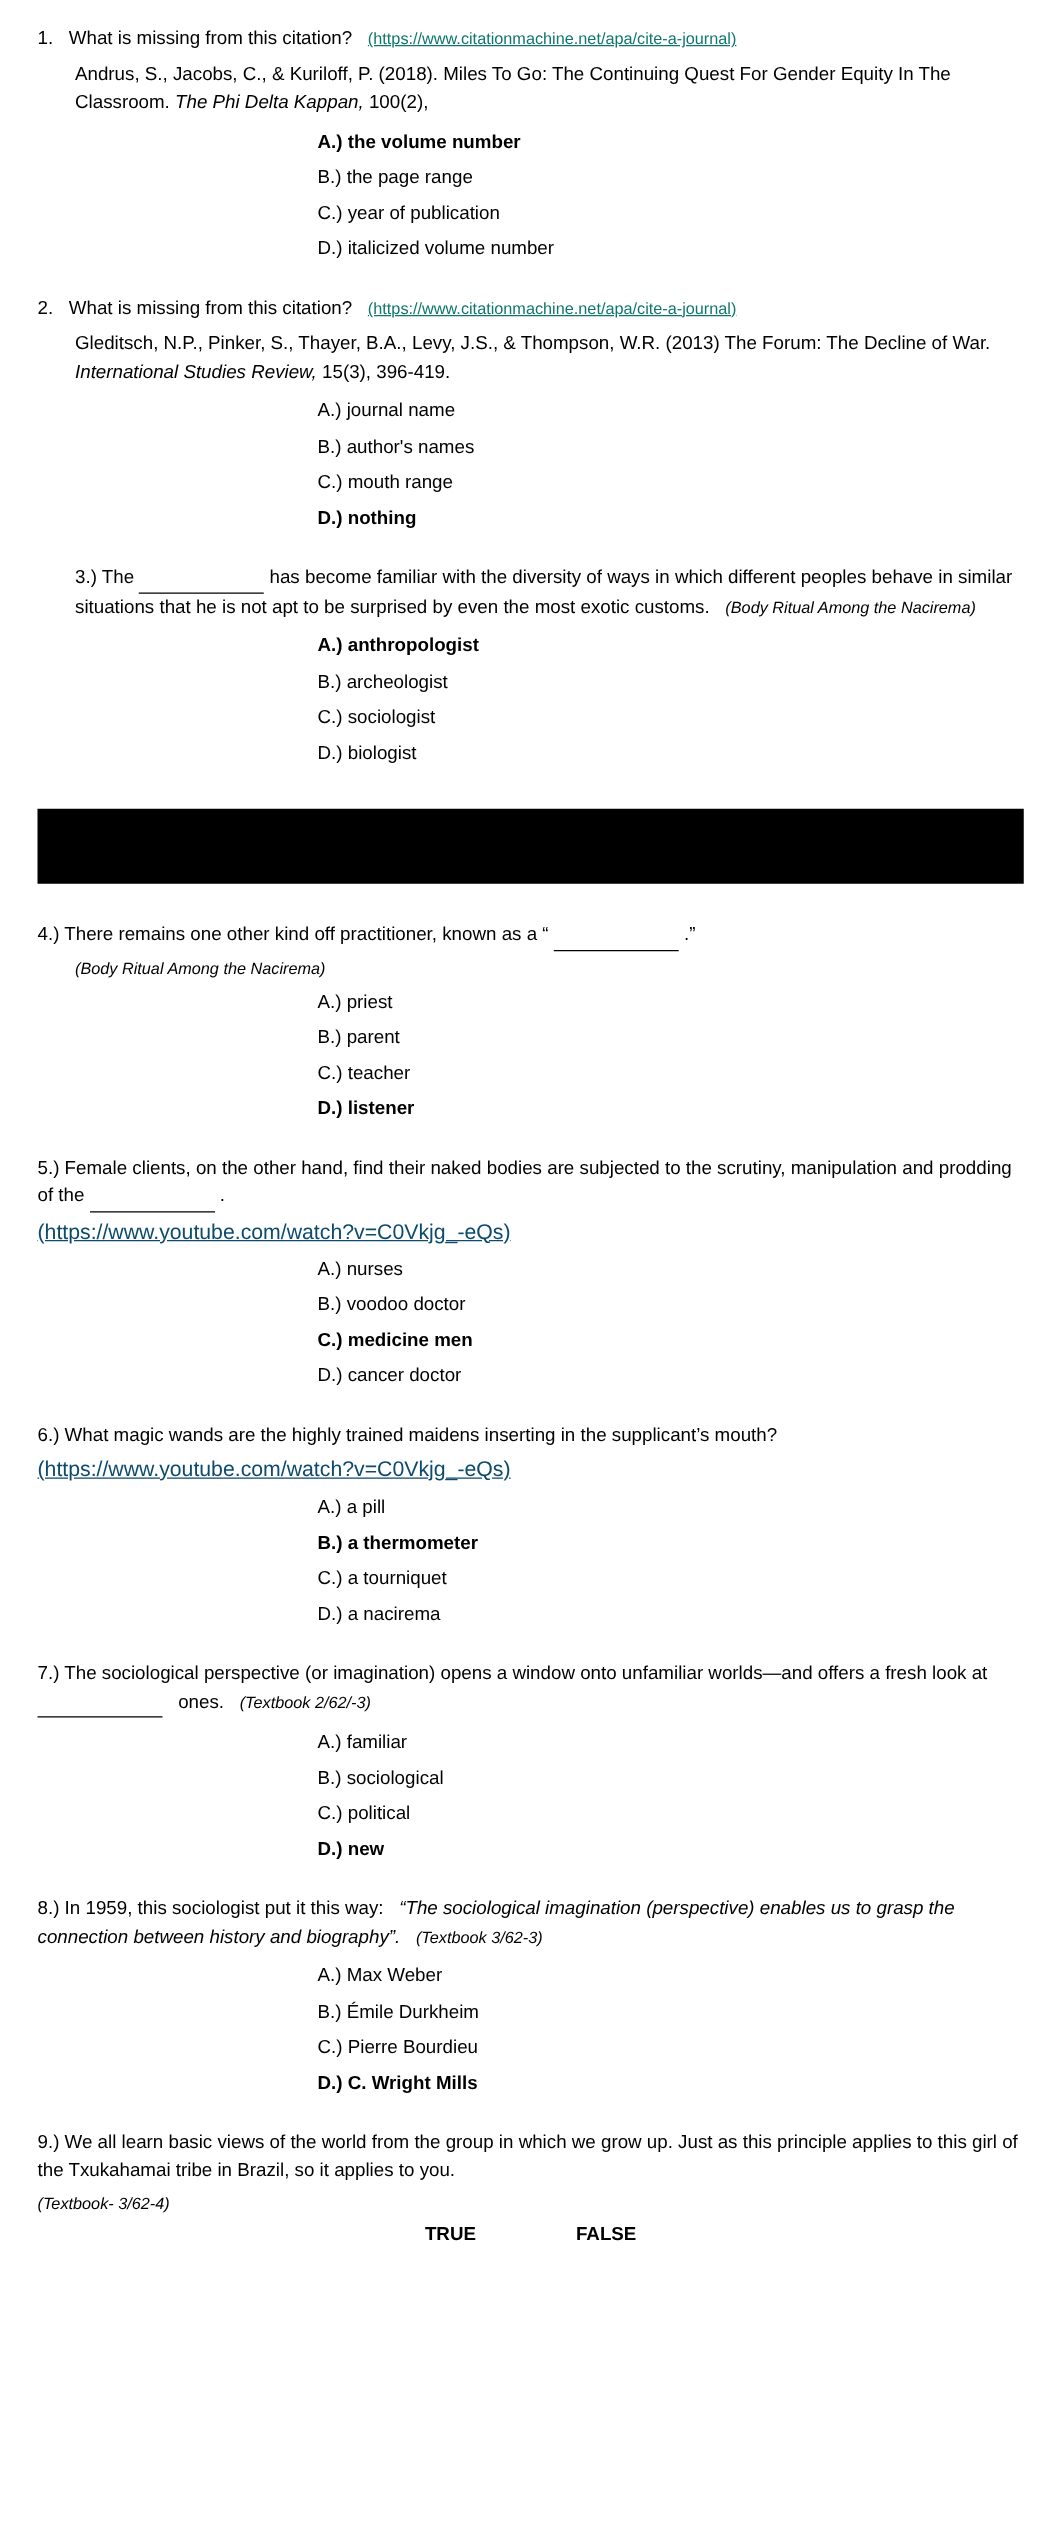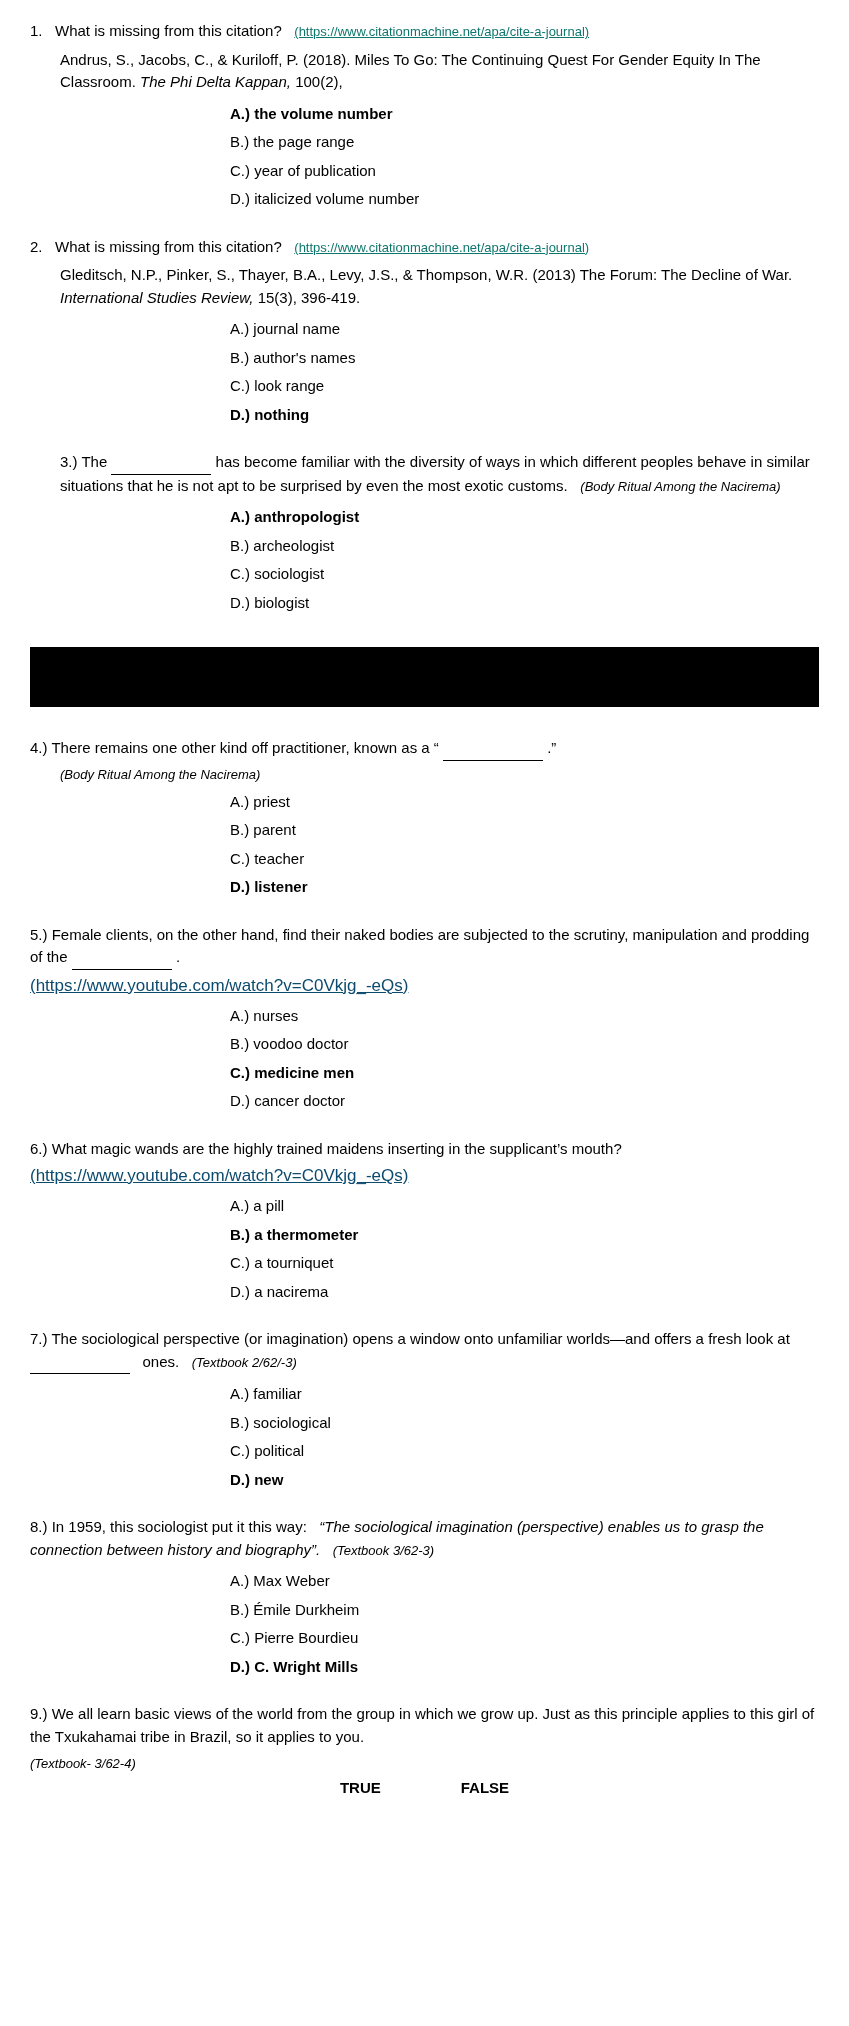--- a/index.html
+++ b/index.html
@@ -42,20 +42,21 @@
     .bold {
       font-weight: bold;
     }
     .choices {
       margin-left: 200px;
       margin-top: 6px;
       line-height: 1.9;
     }
     .choice {
       display: block;
+      margin-left: 24px;
     }
     .choice-bold {
       font-weight: bold;
     }
     .black-bar {
       background: #000000;
       width: 100%;
       height: 60px;
       margin: 30px 0;
     }
@@ -125,21 +126,21 @@
       <a class="citation-link" href="#">(https://www.citationmachine.net/apa/cite-a-journal)</a>
     </div>
     <div class="citation-body">
       <span>Gleditsch, N.P., Pinker, S., Thayer, B.A., Levy, J.S., &amp; Thompson, W.R. (2013) The Forum: The Decline of War.</span>
       <span class="italic">International Studies Review,</span>
       <span> 15(3), 396-419.</span>
     </div>
     <div class="choices">
       <span class="choice">A.) journal name</span>
       <span class="choice">B.) author's names</span>
-      <span class="choice">C.) look range</span>
+      <span class="choice">C.) mouth range</span>
       <span class="choice choice-bold">D.) nothing</span>
     </div>
   </div>
 
   <div class="question-block">
     <div class="question-text q3-text">
       <span>3.) </span>
       <span>The</span>
       <span class="blank">&nbsp;&nbsp;&nbsp;&nbsp;&nbsp;&nbsp;&nbsp;&nbsp;&nbsp;&nbsp;&nbsp;&nbsp;&nbsp;&nbsp;</span>
       <span> has become familiar with the diversity of ways in which different peoples behave in similar situations that he is not apt to be surprised by even the most exotic customs.</span>

